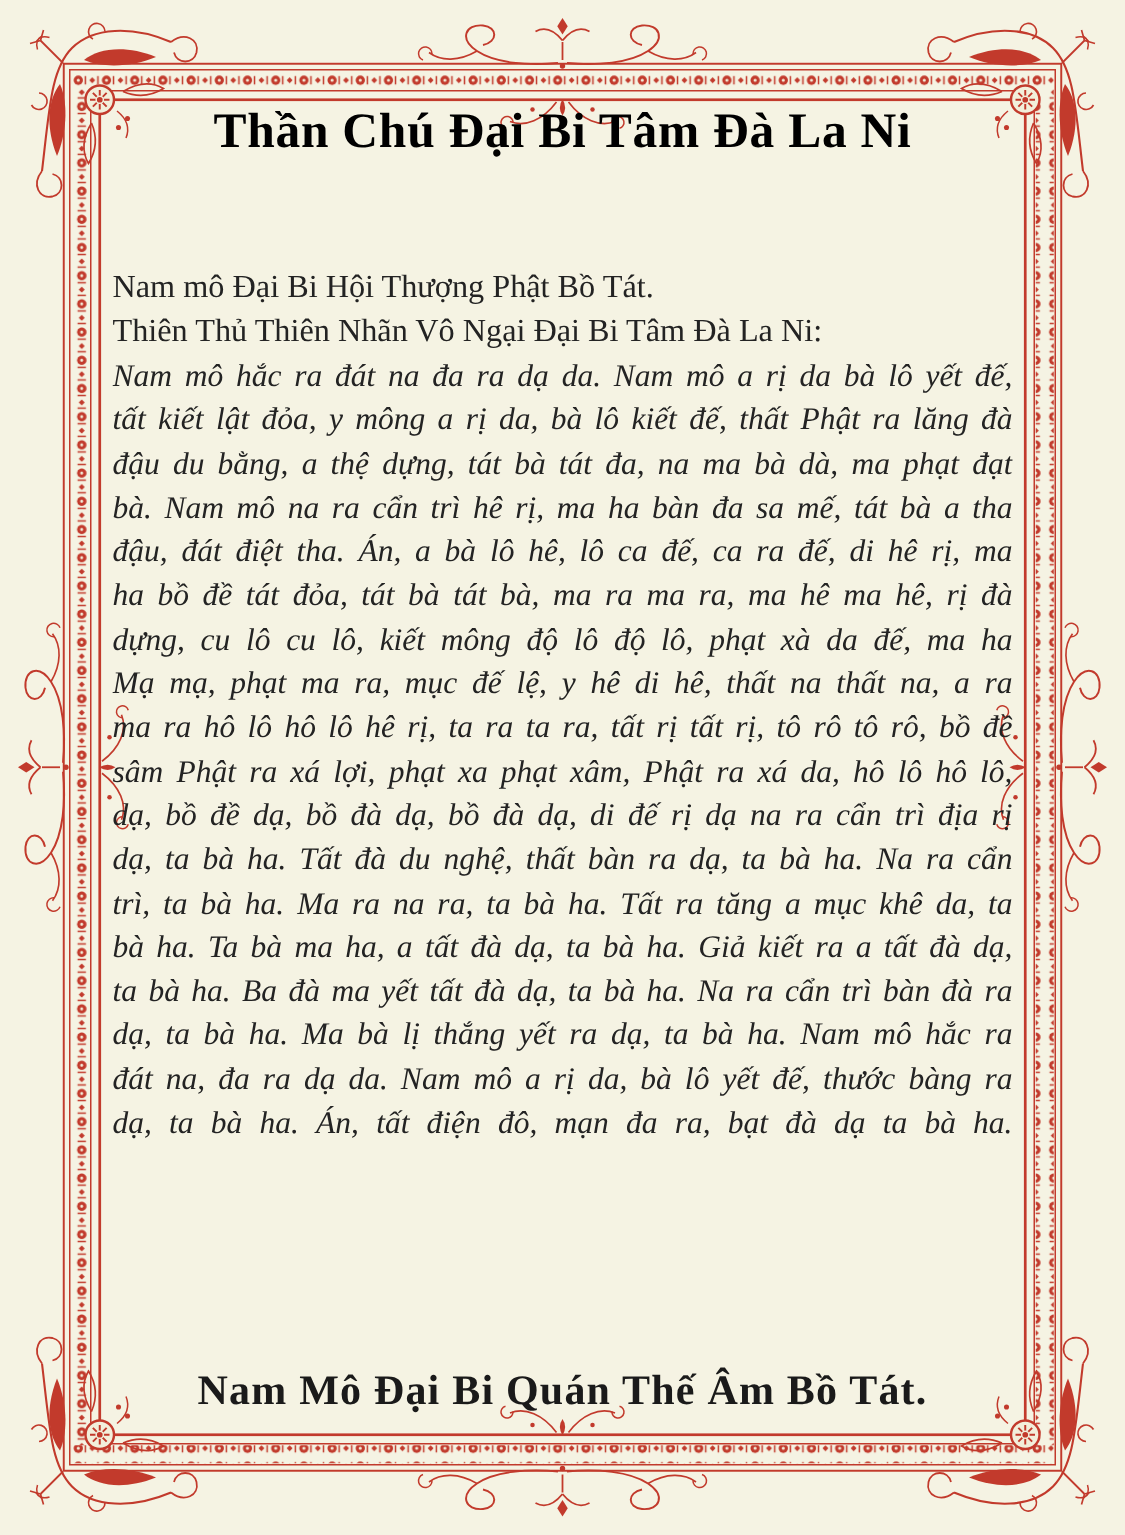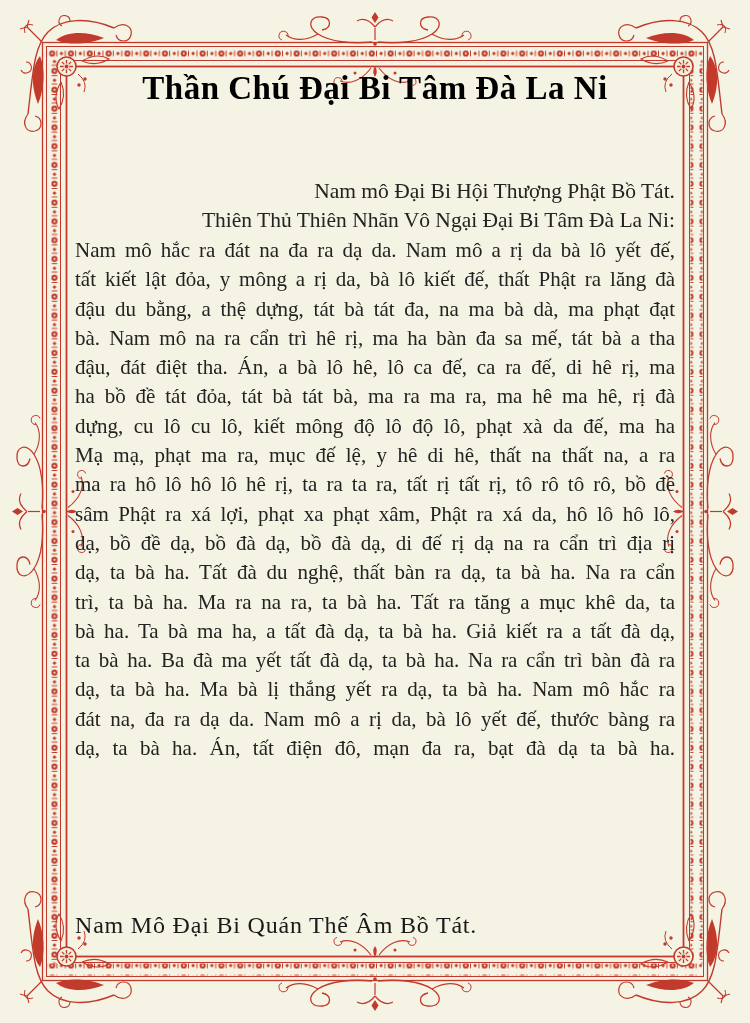--- a/index.html
+++ b/index.html
@@ -21,31 +21,31 @@
   .rf{fill:var(--red);stroke:none;}
   .cf{fill:var(--bg2);stroke:none;}
   .content{position:absolute;left:75px;top:0;width:600px;z-index:2;}
   .title{
     position:absolute;left:0;top:70px;width:600px;margin:0;
     text-align:center;font-size:33px;font-weight:bold;letter-spacing:0.5px;
     color:#000000;
   }
   .invocations{position:absolute;left:0;top:177px;width:600px;}
   .invocation{
-    text-align:right;font-size:21.5px;line-height:29.3px;height:29.3px;
+    text-align:left;font-size:21.5px;line-height:29.3px;height:29.3px;
     white-space:nowrap;overflow:visible;
   }
-  .mantra{position:absolute;left:0;top:236px;width:600px;}
+  .mantra{position:absolute;left:0;top:236px;width:600px;font-style:italic;}
   .mantra-line{
     font-size:21px;line-height:29.3px;height:29.3px;overflow:hidden;
     text-align:justify;text-align-last:justify;text-justify:inter-word;
   }
   .closing{
     position:absolute;left:0;top:912px;width:600px;
-    font-size:24px;font-weight:normal;letter-spacing:0.8px;
+    text-align:center;font-size:28px;font-weight:bold;letter-spacing:0.8px;
     color:#1a1a1a;
   }
 </style>
 </head>
 <body>
 
 <div class="page">
 
   <svg class="frame" width="750" height="1023" viewBox="0 0 750 1023" aria-hidden="true">
     <defs>

